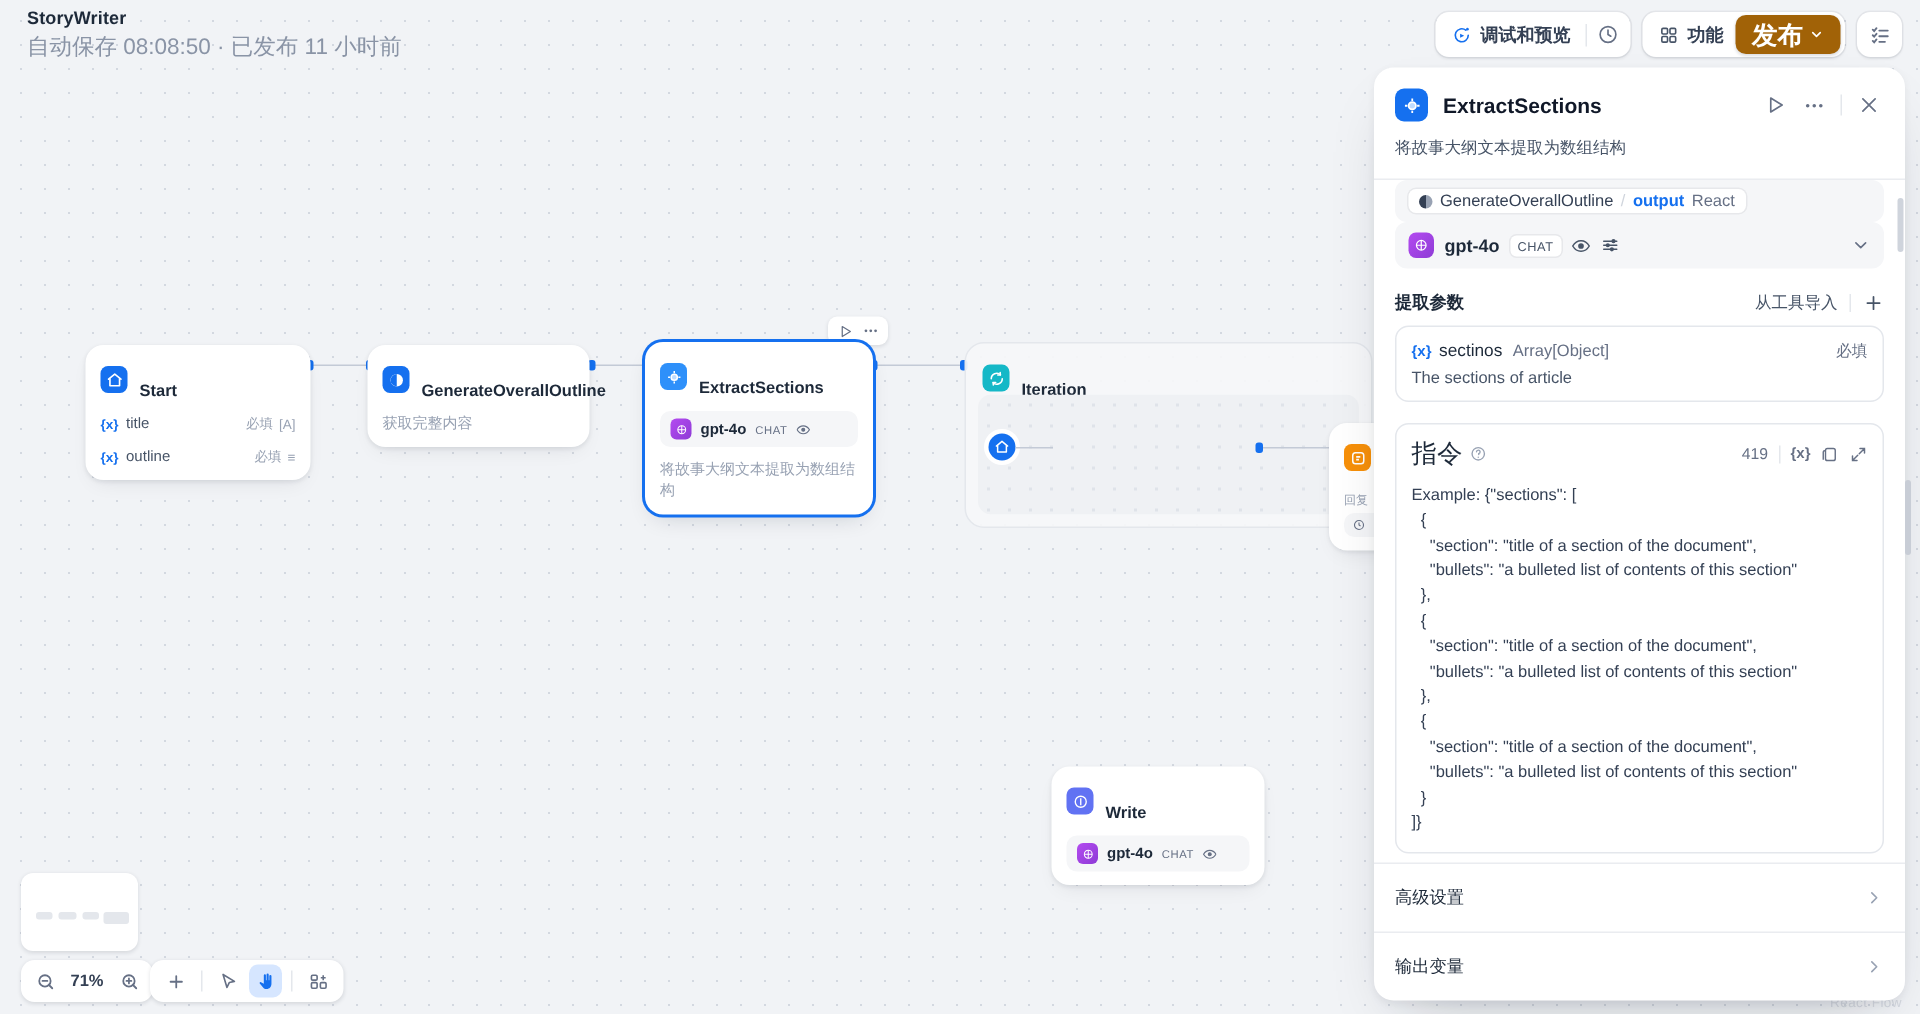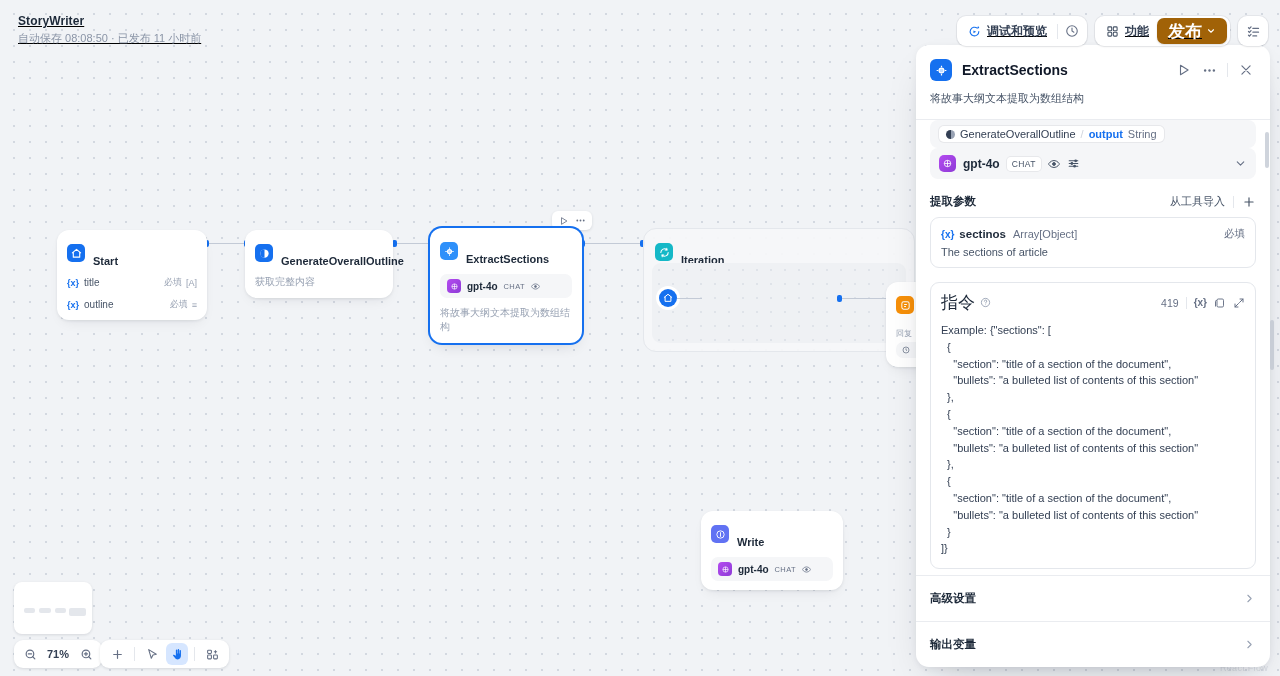--- a/index.html
+++ b/index.html
@@ -16,27 +16,26 @@
     position: absolute; inset: 0;
     background-color: #f1f3f6;
     background-image: radial-gradient(#d3d8e0 1px, transparent 1px);
     background-size: 16px 16px;
     background-position: 6px 6px;
   }
 
   
   #topbar {
     position: absolute; top: 0; left: 0; right: 0; height: 46px;
-    display: flex; align-items: flex-end; padding: 0 12px;
+    display: flex; align-items: center; padding: 0 12px;
     z-index: 30;
-    text-decoration: underline;
   }
   .app-meta { padding-left: 6px; }
   .app-title { font-size: 12px; font-weight: bold; color: #1d2939; letter-spacing: .1px; }
-  .app-sub { font-size: 11px; color: #8a94a6; margin-top: 3px; }
+  .app-sub { font-size: 15px; color: #8a94a6; margin-top: 3px; }
   .topbar-right { margin-left: auto; display: flex; align-items: center; gap: 8px; }
 
   .tb-group {
     display: flex; align-items: center; background: #fff;
     border-radius: 9px; box-shadow: 0 1px 2px rgba(16,24,40,.08), 0 0 0 1px rgba(16,24,40,.05);
     height: 30px; padding: 0 3px;
   }
   .tb-btn {
     display: flex; align-items: center; gap: 6px;
     height: 24px; padding: 0 8px; border-radius: 6px;
@@ -194,21 +193,21 @@
   .model-box .model-dot { width:17px; height:17px; border-radius:5px; }
   .model-box .model-name { font-size:12px; }
   .chat-tag { font-size:8.5px; color:#475467; background:#fff; border-radius:4px;
               padding:2px 5px; letter-spacing:.4px; box-shadow:0 0 0 1px rgba(16,24,40,.06); }
 
   .param-card {
     border:1px solid #e4e7ec; border-radius:9px; padding:9px 10px;
   }
   .param-top { display:flex; align-items:center; }
   .param-x { color:#1570ef; font-size:10px; font-weight:bold; margin-right:5px; }
-  .param-name { font-size:11.5px; font-weight:bold; color:#1d2939; }
+  .param-name { font-size:11.5px; font-weight:normal; color:#1d2939; }
   .param-type { font-size:11px; color:#667085; margin-left:7px; }
   .param-req { margin-left:auto; font-size:10.5px; color:#667085; }
   .param-desc { font-size:11px; color:#475467; margin-top:5px; }
 
   .instr-card { border:1px solid #e4e7ec; border-radius:9px; margin-top:14px; overflow:hidden; }
   .instr-head { display:flex; align-items:center; padding:8px 10px 4px 10px; }
   .instr-title { font-size:17px; font-weight:normal; color:#1d2939; }
   .instr-help { margin-left:5px; color:#98a2b3; display:flex; }
   .instr-right { margin-left:auto; display:flex; align-items:center; gap:7px; color:#667085; }
   .instr-count { font-size:10.5px; color:#667085; }
@@ -216,21 +215,21 @@
   .ic-btn { display:flex; cursor:pointer; }
   .instr-body {
     font-family:"Liberation Sans", sans-serif;
     font-size:11px; color:#344054; line-height:16.8px;
     padding: 4px 10px 11px 10px; white-space:pre;
   }
 
   .p-foot-row {
     display:flex; align-items:center; padding: 15px 14px; cursor:pointer;
   }
-  .p-foot-label { font-size:11.5px; font-weight:bold; color:#1d2939; }
+  .p-foot-label { font-size:11.5px; font-weight:normal; color:#1d2939; }
   .p-foot-chev { margin-left:auto; color:#98a2b3; display:flex; }
 
   .panel-scrollbar {
     position:absolute; right:1px; top:12px; width:4px; height:36px;
     background:#cfd4dc; border-radius:3px;
   }
   #outer-scroll {
     position:absolute; right:6px; top:320px; width:4px; height:50px;
     background:#c8cdd6; border-radius:3px; z-index:25;
   }
@@ -564,21 +563,21 @@
 
   <div class="p-scroll">
     <div class="panel-scrollbar"></div>
 
     <div class="field-box">
       <span class="ivar">
         <span class="half-dot"></span>
         <span>GenerateOverallOutline</span>
         <span class="ivar-sep">/</span>
         <span class="ivar-out">output</span>
-        <span class="ivar-type">String</span>
+        <span class="ivar-type">React</span>
       </span>
     </div>
 
     <div class="model-box">
       <span class="model-dot">
         <svg width="11" height="11" viewBox="0 0 24 24" fill="none" stroke="#fff" stroke-width="1.8">
             <circle cx="12" cy="12" r="7"></circle>
             <path d="M12 5v14M5 12h14"></path>
           </svg>
       </span>

